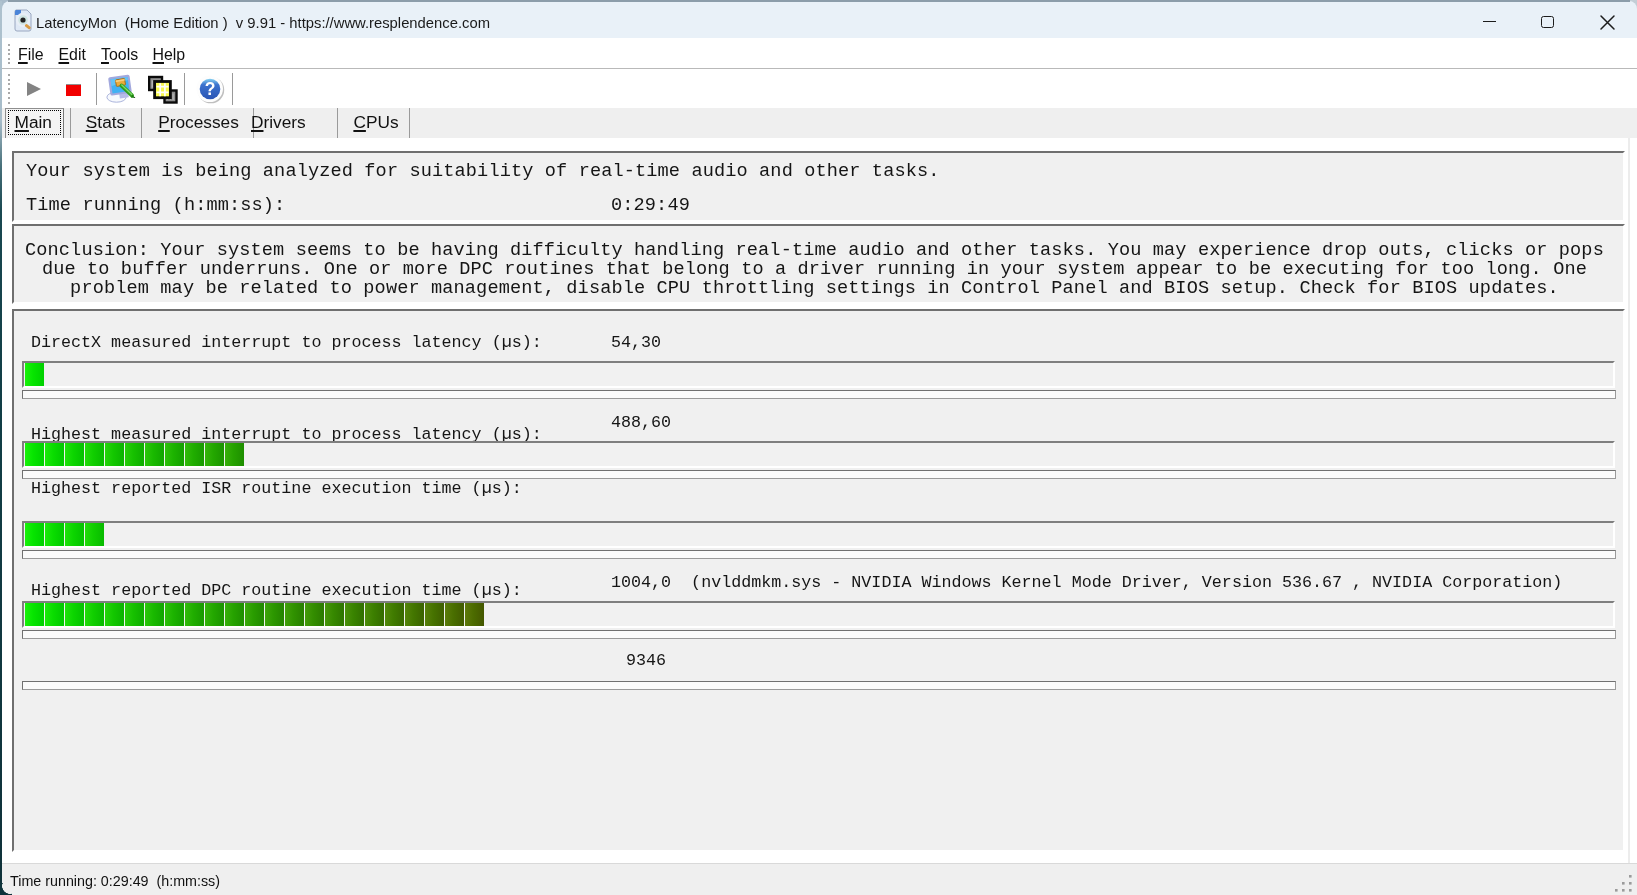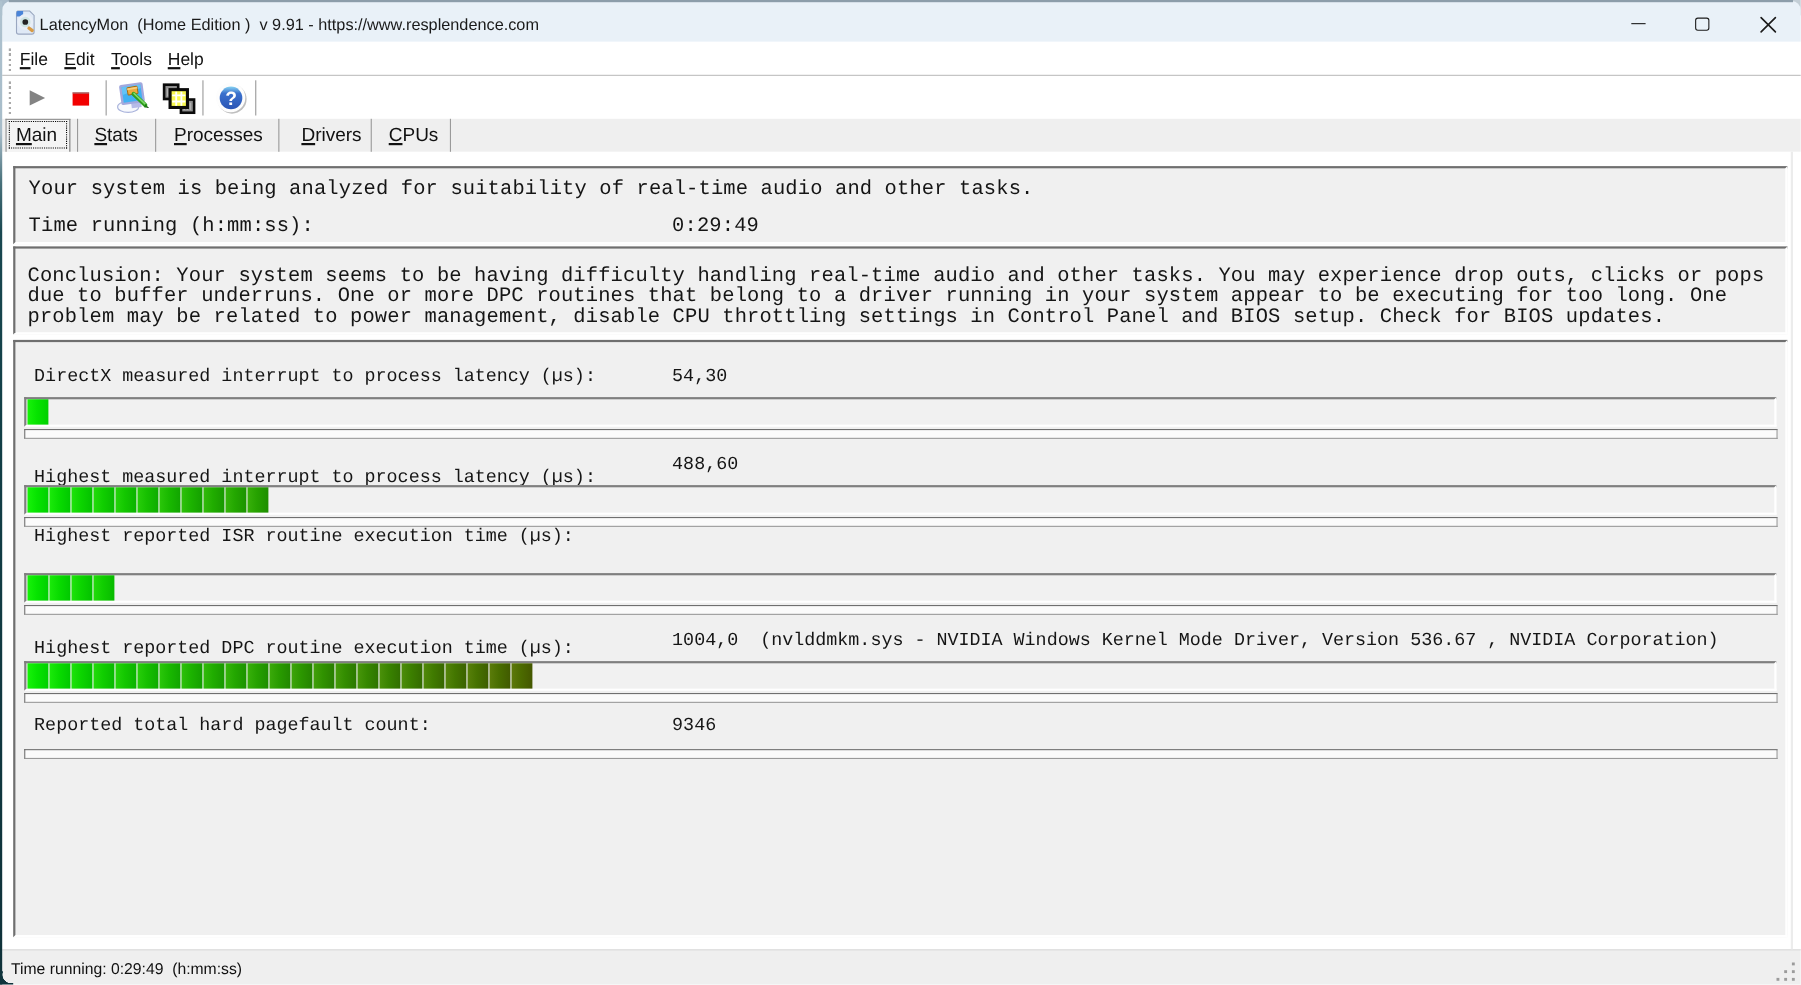--- a/index.html
+++ b/index.html
@@ -37,21 +37,21 @@
   border-top:1.5px solid #8e8e8e; border-left:1.5px solid #8e8e8e; border-right:1.5px solid #787878; }
 #mainfocus { position:absolute; left:7.5px; top:110px; width:53.5px; height:25px;
   border:1px dotted #000; }
 .tab { position:absolute; top:114.2px; font-size:17.3px; line-height:17px; color:#111; }
 .tab u { text-decoration-thickness:1.8px; text-underline-offset:1.5px; }
 
 .panel { position:absolute; left:12px; width:1613px; background:#f0f0f0;
   border-top:2px solid #6f6f6f; border-left:2.5px solid #6f6f6f;
   border-bottom:2px solid #fff; border-right:2px solid #fff; }
 .m12 { position:absolute; font-family:"Liberation Mono", monospace; font-size:18.6px;
-  line-height:19px; letter-spacing:0.12px; color:#151515; white-space:pre; }
+  line-height:19px; letter-spacing:0.12px; color:#151515; white-space:pre;text-align:center; }
 .m3 { position:absolute; font-family:"Liberation Mono", monospace; font-size:16.7px;
   line-height:17px; color:#151515; white-space:pre; }
 .barbox { position:absolute; width:1593px; height:27px; background:#f1f1f1;
   border-top:2px solid #7f7f7f; border-left:2px solid #7f7f7f;
   border-bottom:2px solid #fff; border-right:2px solid #fff; }
 .seg { position:absolute; }
 .track { position:absolute; width:1594px; height:9px; background:#fbfbfb; border:1px solid #707070;
   border-bottom-color:#9a9a9a; border-right-color:#9a9a9a; }
 #status { position:absolute; left:10px; top:873.5px; font-size:14.3px; line-height:15px; color:#111; white-space:pre; }
 </style></head>
@@ -138,21 +138,21 @@
   <div id="maintab"></div>
   <div id="mainfocus"></div>
   <div class="tabsep" style="left:70px"></div>
   <div class="tabsep" style="left:141px"></div>
   <div class="tabsep" style="left:253px"></div>
   <div class="tabsep" style="left:337px"></div>
   <div class="tabsep" style="left:409px"></div>
   <div class="tab" style="left:14.5px"><u>M</u>ain</div>
   <div class="tab" style="left:85.8px"><u>S</u>tats</div>
   <div class="tab" style="left:158.2px"><u>P</u>rocesses</div>
-  <div class="tab" style="left:274px"><u>D</u>rivers</div>
+  <div class="tab" style="left:251px"><u>D</u>rivers</div>
   <div class="tab" style="left:353.4px"><u>C</u>PUs</div>
 
   <div class="panel" style="top:151px;height:71px"></div>
   <div class="m12" style="left:26px;top:161.5px">Your system is being analyzed for suitability of real-time audio and other tasks.</div>
   <div class="m12" style="left:26px;top:195.5px">Time running (h:mm:ss):</div>
   <div class="m12" style="left:611px;top:195.5px">0:29:49</div>
 
   <div class="panel" style="top:224px;height:80px"></div>
   <div class="m12" style="left:25px;top:240.5px">Conclusion: Your system seems to be having difficulty handling real-time audio and other tasks. You may experience drop outs, clicks or pops<br>due to buffer underruns. One or more DPC routines that belong to a driver running in your system appear to be executing for too long. One<br>problem may be related to power management, disable CPU throttling settings in Control Panel and BIOS setup. Check for BIOS updates.</div>
 
@@ -204,22 +204,21 @@
     <div class="seg" style="left:305px;top:603px;width:18.5px;height:23px;background:linear-gradient(90deg,rgb(69,155,10) 0%,rgb(51,141,0) 45%,rgb(43,121,0) 100%)"></div>
     <div class="seg" style="left:325px;top:603px;width:18.5px;height:23px;background:linear-gradient(90deg,rgb(72,150,10) 0%,rgb(54,136,0) 45%,rgb(46,116,0) 100%)"></div>
     <div class="seg" style="left:345px;top:603px;width:18.5px;height:23px;background:linear-gradient(90deg,rgb(75,145,10) 0%,rgb(57,131,0) 45%,rgb(49,111,0) 100%)"></div>
     <div class="seg" style="left:365px;top:603px;width:18.5px;height:23px;background:linear-gradient(90deg,rgb(78,141,10) 0%,rgb(60,127,0) 45%,rgb(52,107,0) 100%)"></div>
     <div class="seg" style="left:385px;top:603px;width:18.5px;height:23px;background:linear-gradient(90deg,rgb(82,137,10) 0%,rgb(64,123,0) 45%,rgb(56,103,0) 100%)"></div>
     <div class="seg" style="left:405px;top:603px;width:18.5px;height:23px;background:linear-gradient(90deg,rgb(85,132,10) 0%,rgb(67,118,0) 45%,rgb(59,98,0) 100%)"></div>
     <div class="seg" style="left:425px;top:603px;width:18.5px;height:23px;background:linear-gradient(90deg,rgb(88,128,10) 0%,rgb(70,114,0) 45%,rgb(62,94,0) 100%)"></div>
     <div class="seg" style="left:445px;top:603px;width:18.5px;height:23px;background:linear-gradient(90deg,rgb(91,124,10) 0%,rgb(73,110,0) 45%,rgb(65,90,0) 100%)"></div>
     <div class="seg" style="left:465px;top:603px;width:18.5px;height:23px;background:linear-gradient(90deg,rgb(94,121,10) 0%,rgb(76,107,0) 45%,rgb(68,87,0) 100%)"></div>
 <div class="track" style="left:22px;top:630px"></div>
-<div class="m3" style="left:31px;top:652px">Reported total hard pagefault count:</div>
-<div class="m3" style="left:611px;top:652px">9346</div>
+<div class="m3" style="left:626px;top:652px">9346</div>
 <div class="track" style="left:22px;top:681px"></div>
 
   <div class="abs" style="left:1628px;top:137.5px;width:1.5px;height:725px;background:#ececec"></div>
 
   <div id="status">Time running: 0:29:49  (h:mm:ss)</div>
   <svg class="abs" style="left:1613px;top:873px" width="22" height="22" viewBox="0 0 22 22">
     <g fill="#9b9b9b">
       <rect x="16" y="2" width="2.6" height="2.6"></rect>
       <rect x="9" y="9" width="2.6" height="2.6"></rect>
         <rect x="16" y="9" width="2.6" height="2.6"></rect>

